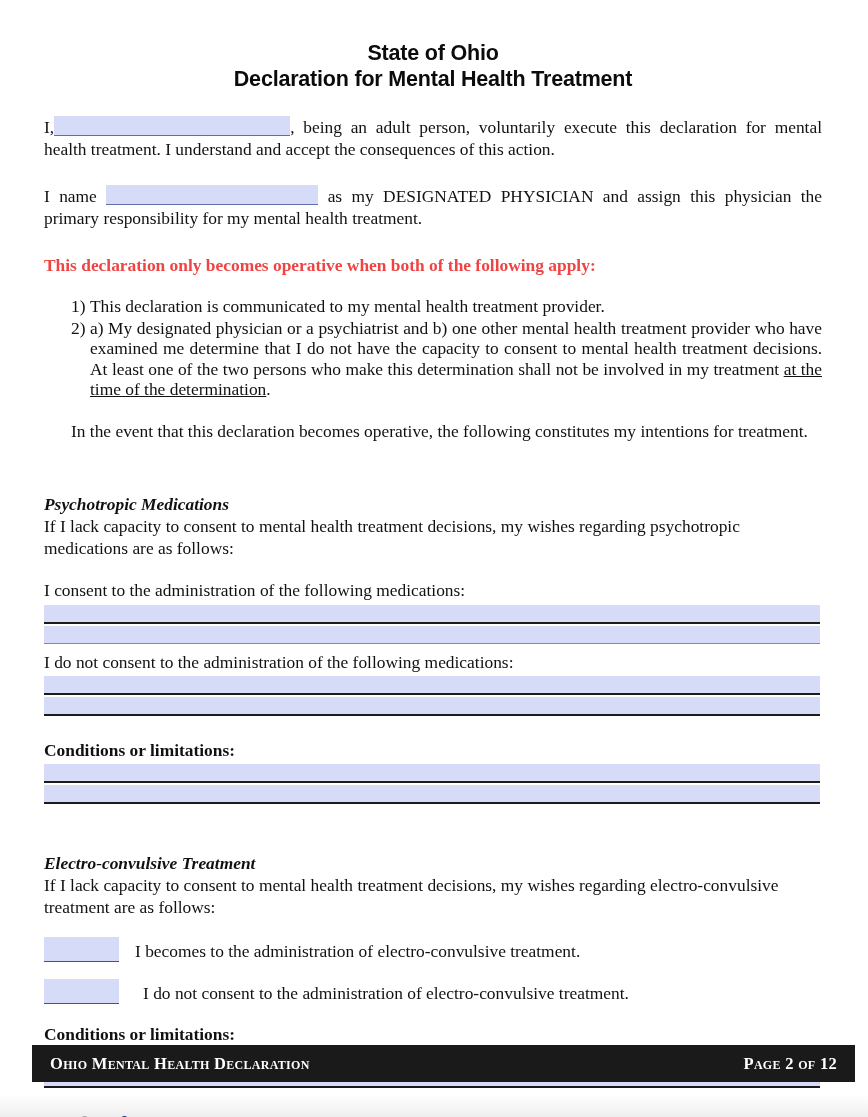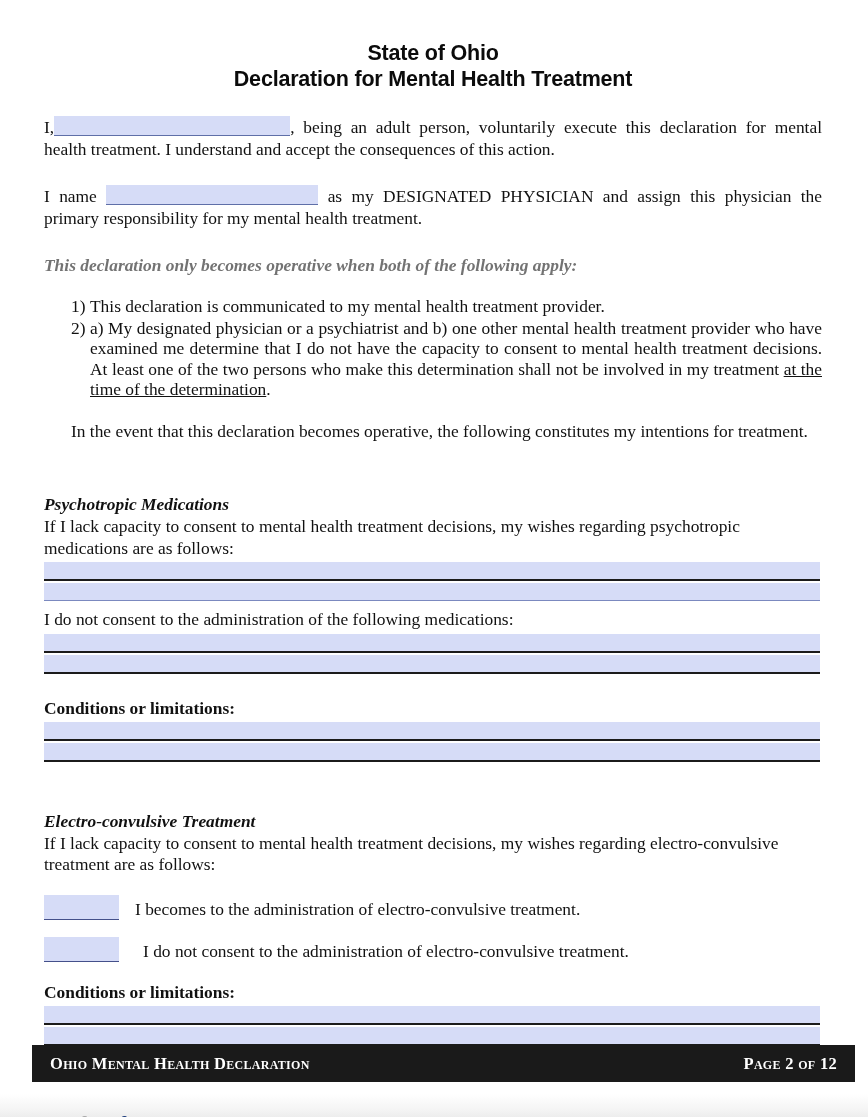--- a/index.html
+++ b/index.html
@@ -80,22 +80,21 @@
     margin-bottom: -3px;
   }
   .blank-name   { width: 236px; }
   .blank-doctor { width: 212px; }
 
   
   .lead-italic {
     font-size: 17.4px;
     line-height: 21px;
     font-weight: bold;
-    font-style: italic;
-    color: #737373;
+    color: #ef4444;
   }
 
   
   .num-list {
     font-size: 17.4px;
     line-height: 20.6px;
     color: #111111;
   }
   .num-item {
     display: flex;
@@ -230,20 +229,21 @@
         <span class="num-body"><span>a) My designated physician or a psychiatrist and b) one other mental health treatment provider who have examined me determine that I do not have the capacity to consent to mental health treatment decisions. At least one of the two persons who make this determination shall not be involved in my treatment </span><span class="u-line">at the time of the determination</span><span>.</span></span>
       </div>
     </div>
 
     <div class="para noj" style="margin-top:21px; margin-left:27px;">In the event that this declaration becomes operative, the following constitutes my intentions for treatment.</div>
 
     <div class="sec-head-italic" style="margin-top:52px;">Psychotropic Medications</div>
 
     <div class="para noj" style="margin-top:2px;">If I lack capacity to consent to mental health treatment decisions, my wishes regarding psychotropic medications are as follows:</div>
 
+    <div class="para noj" style="margin-top:21px;">I consent to the administration of the following medications:</div>
 
     <div class="fill-rows" style="margin-top:3px;">
       <div class="fill-row thick"></div>
       <div class="fill-row thin gap"></div>
     </div>
 
     <div class="para noj" style="margin-top:8px;">I do not consent to the administration of the following medications:</div>
 
     <div class="fill-rows" style="margin-top:3px;">
       <div class="fill-row thick"></div>

